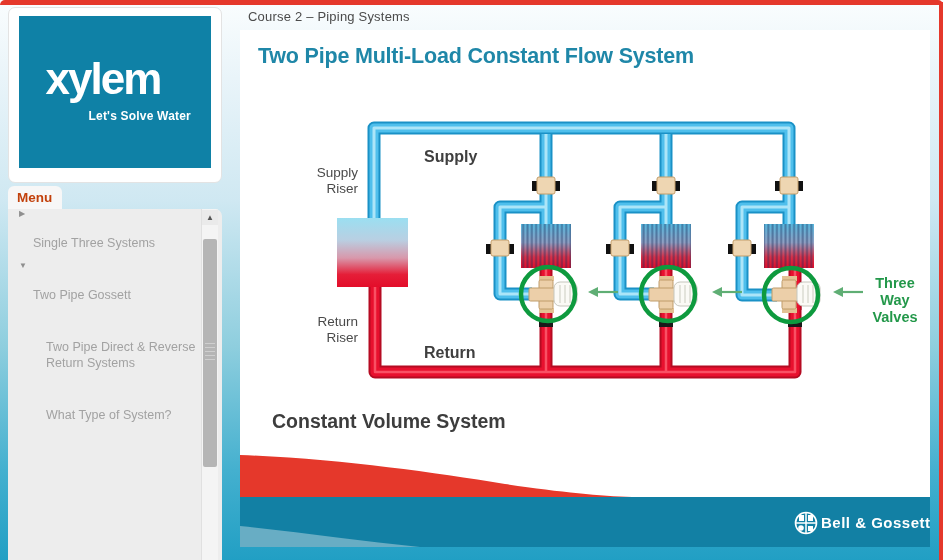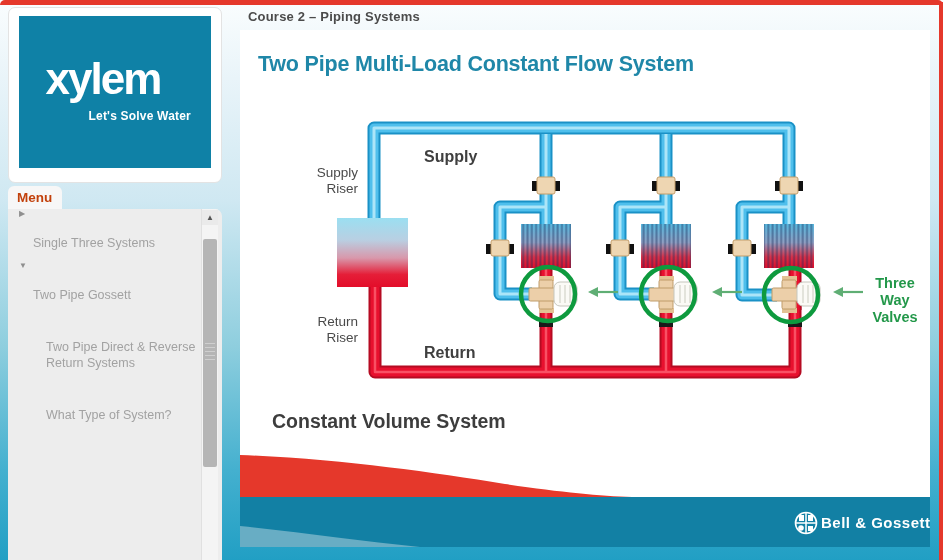--- a/index.html
+++ b/index.html
@@ -3,21 +3,21 @@
 <meta charset="utf-8">
 <style>
   html,body{margin:0;padding:0;}
   body{width:943px;height:560px;font-family:"Liberation Sans",sans-serif;-webkit-font-smoothing:antialiased;}
   .stage{position:relative;width:943px;height:560px;overflow:hidden;
     background:linear-gradient(180deg,#fafdfe 0%,#e9f4f9 14%,#cfe8f2 36%,#8ecede 62%,#44b0cf 84%,#219fc4 100%);}
   .frame-top{position:absolute;top:0;left:0;right:0;height:5px;background:#e5382b;border-radius:10px 10px 0 0;z-index:50;}
   .frame-right{position:absolute;top:2px;right:0;bottom:0;width:4px;background:#e5382b;z-index:50;}
 
   
-  .course-title{position:absolute;left:248px;top:9px;font-size:13px;font-weight:bold;color:#4b4b4b;letter-spacing:.2px;}
+  .course-title{position:absolute;left:248px;top:9px;font-size:13px;font-weight:normal;color:#4b4b4b;letter-spacing:.2px;}
 
   
   .logo-card{position:absolute;left:8px;top:7px;width:214px;height:176px;background:#fff;border:1px solid #e3e3e3;border-radius:7px;box-sizing:border-box;}
   .logo-box{position:absolute;left:10px;top:8px;width:192px;height:152px;background:#0f81a6;}
   .logo-word{position:absolute;left:0;right:24px;top:38px;text-align:center;color:#fff;font-size:44px;font-weight:bold;letter-spacing:-2px;}
   .logo-tagline{position:absolute;right:20px;top:93px;color:#fff;font-size:12px;font-weight:bold;letter-spacing:.2px;}
 
   .menu-tab{position:absolute;left:8px;top:186px;width:54px;height:23px;background:#f7f7f7;border-radius:6px 6px 0 0;
     font-size:13.5px;font-weight:bold;color:#c2410c;line-height:23px;padding-left:9px;box-sizing:border-box;}
   .menu-panel{position:absolute;left:8px;top:209px;width:214px;bottom:0;background:#ededed;border-radius:0 7px 0 0;overflow:hidden;}
@@ -31,21 +31,21 @@
   
   .scrollbar{position:absolute;right:4px;top:0;width:16px;bottom:0;background:#f4f4f4;border-left:1px solid #e0e0e0;}
   .scroll-up{position:absolute;top:1px;left:0;right:0;height:15px;background:#eaeaea;color:#555;
     font-size:8px;text-align:center;line-height:15px;cursor:pointer;}
   .scroll-thumb{position:absolute;top:30px;left:1px;width:14px;height:228px;background:#b5b5b5;border-radius:2px;cursor:grab;}
   .scroll-thumb::after{content:"";position:absolute;left:2px;right:2px;top:104px;height:20px;
     background:repeating-linear-gradient(180deg,#cfcfcf 0 1.5px,transparent 1.5px 4px);}
 
   
   .slide{position:absolute;left:240px;top:30px;width:690px;height:517px;background:#fff;overflow:hidden;}
-  .slide-title{position:absolute;left:18px;top:14px;font-size:21.5px;font-weight:bold;color:#1f87a8;letter-spacing:-.2px;margin-top:8px;}
+  .slide-title{position:absolute;left:18px;top:14px;font-size:21.5px;font-weight:bold;color:#1f87a8;letter-spacing:-.2px;}
   .diagram{position:absolute;left:0;top:0;width:690px;height:517px;}
   svg text{font-family:"Liberation Sans",sans-serif;}
 </style>
 </head>
 <body>
 
 <div class="stage">
   <div class="frame-top"></div>
   <div class="frame-right"></div>
 

